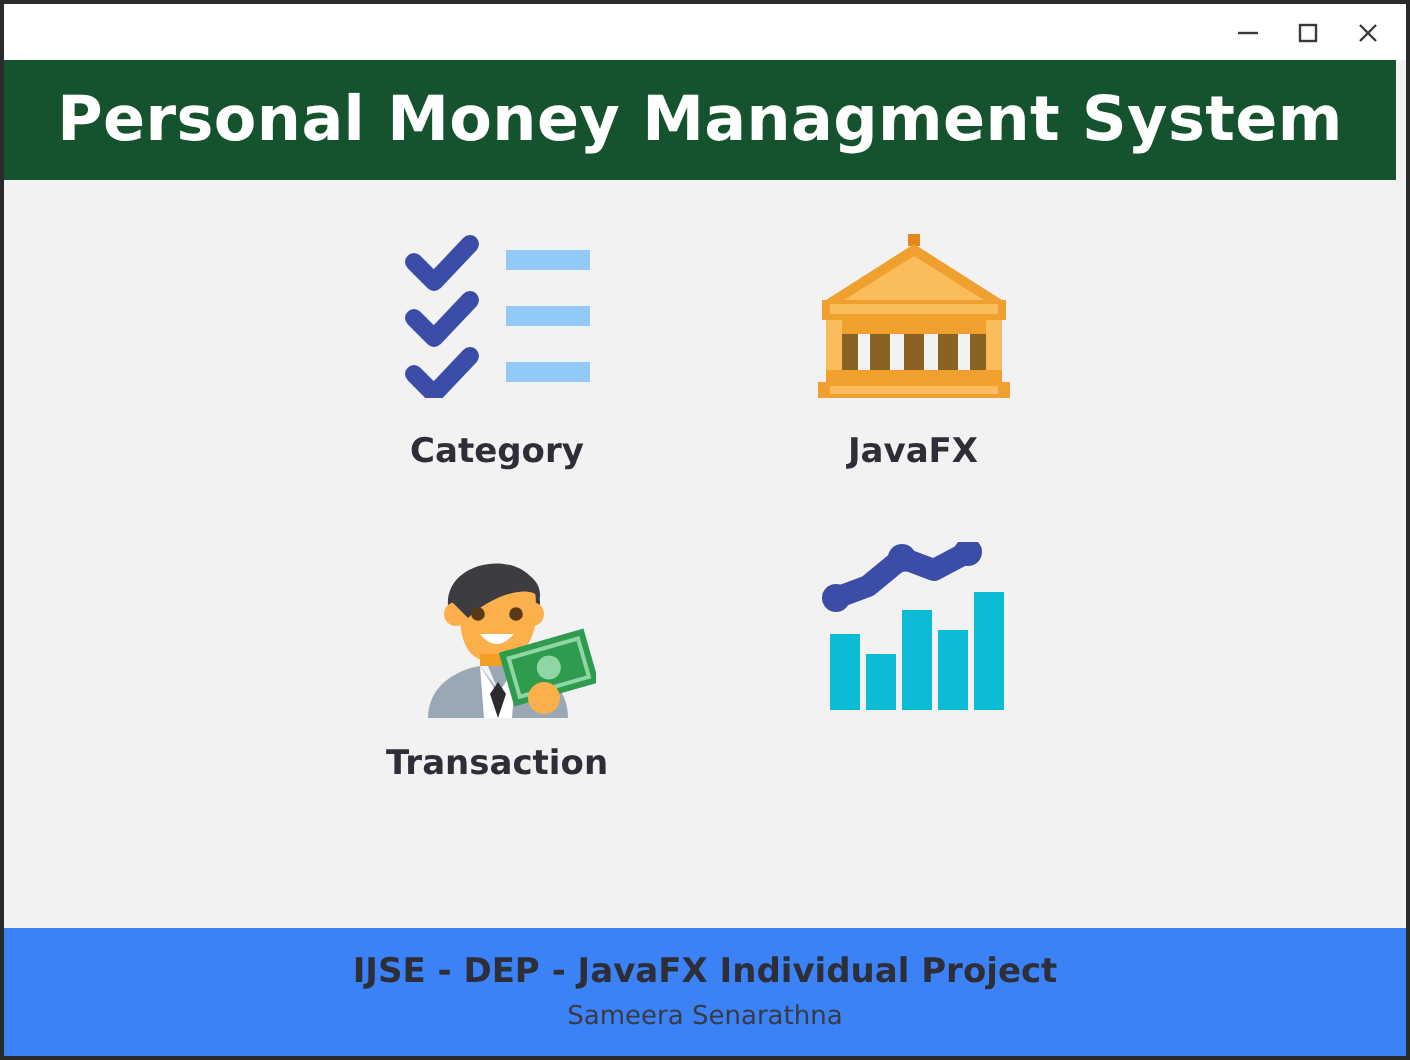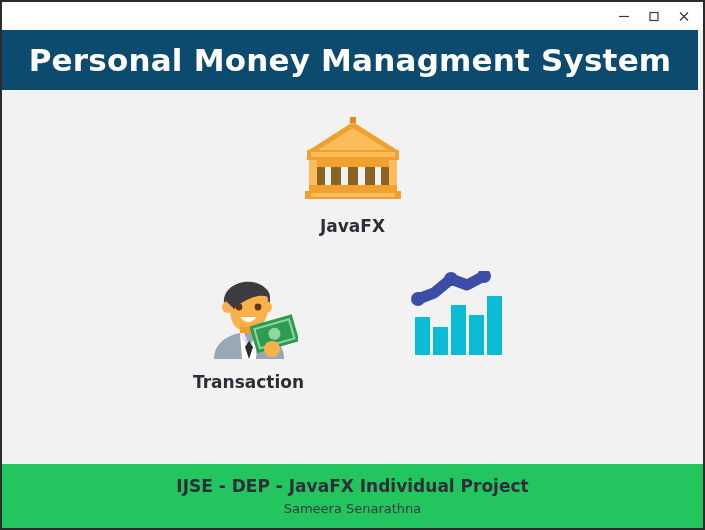--- a/index.html
+++ b/index.html
@@ -46,21 +46,21 @@
   }
   .win-btn svg { display: block; }
   
   #header-wrap {
     flex: 0 0 auto;
     padding: 0 5px 0 0;
     background: #f2f2f2;
   }
   #header-banner {
     height: 60px;
-    background: #0c4a6e;
+    background: #14532d;
     display: flex;
     align-items: center;
     justify-content: center;
   }
   #header-title {
     color: #ffffff;
     font-size: 31px;
     font-weight: bold;
     letter-spacing: 0.2px;
     white-space: nowrap;
@@ -99,21 +99,21 @@
     margin-top: 12px;
     font-size: 17px;
     font-weight: bold;
     color: #2e2e38;
     white-space: nowrap;
   }
   
   #footer {
     flex: 0 0 auto;
     height: 64px;
-    background: #22c55e;
+    background: #3b82f6;
     display: flex;
     flex-direction: column;
     align-items: center;
     justify-content: center;
   }
   #footer-main {
     font-size: 17px;
     font-weight: bold;
     color: #2e2e38;
   }
@@ -150,20 +150,35 @@
   <div id="header-wrap">
     <div id="header-banner">
       <div id="header-title">Personal Money Managment System</div>
     </div>
   </div>
 
   <div id="content">
 
     <div class="tile-row" id="row-1">
 
+      <div class="tile">
+        <div class="tile-icon">
+          <svg width="96" height="82" viewBox="0 0 96 82">
+            <g fill="none" stroke="#3c4da8" stroke-width="9" stroke-linecap="round" stroke-linejoin="round">
+              <polyline points="6,14 16,24 34,5"></polyline>
+              <polyline points="6,42 16,52 34,33"></polyline>
+              <polyline points="6,70 16,80 34,61"></polyline>
+            </g>
+            <rect x="52" y="8" width="42" height="10" fill="#92c9f7"></rect>
+            <rect x="52" y="36" width="42" height="10" fill="#92c9f7"></rect>
+            <rect x="52" y="64" width="42" height="10" fill="#92c9f7"></rect>
+          </svg>
+        </div>
+        <div class="tile-label">Category</div>
+      </div>
 
 
       <div class="tile">
         <div class="tile-icon">
           <svg width="100" height="88" viewBox="0 0 100 88">
 
             <rect x="47" y="3" width="6" height="6" fill="#e08a1e"></rect>
 
             <polygon points="50,8 94,36 6,36" fill="#f0a02e"></polygon>
             <polygon points="50,14 85,36 15,36" fill="#fbbd5c"></polygon>

